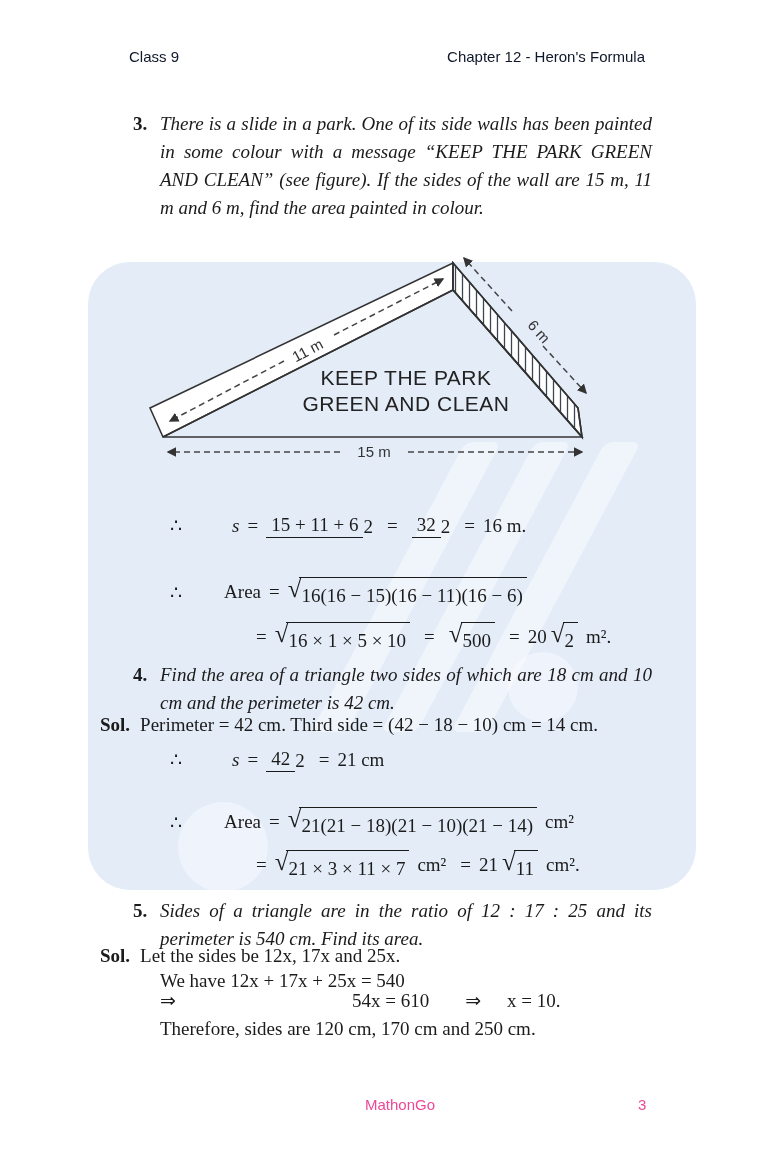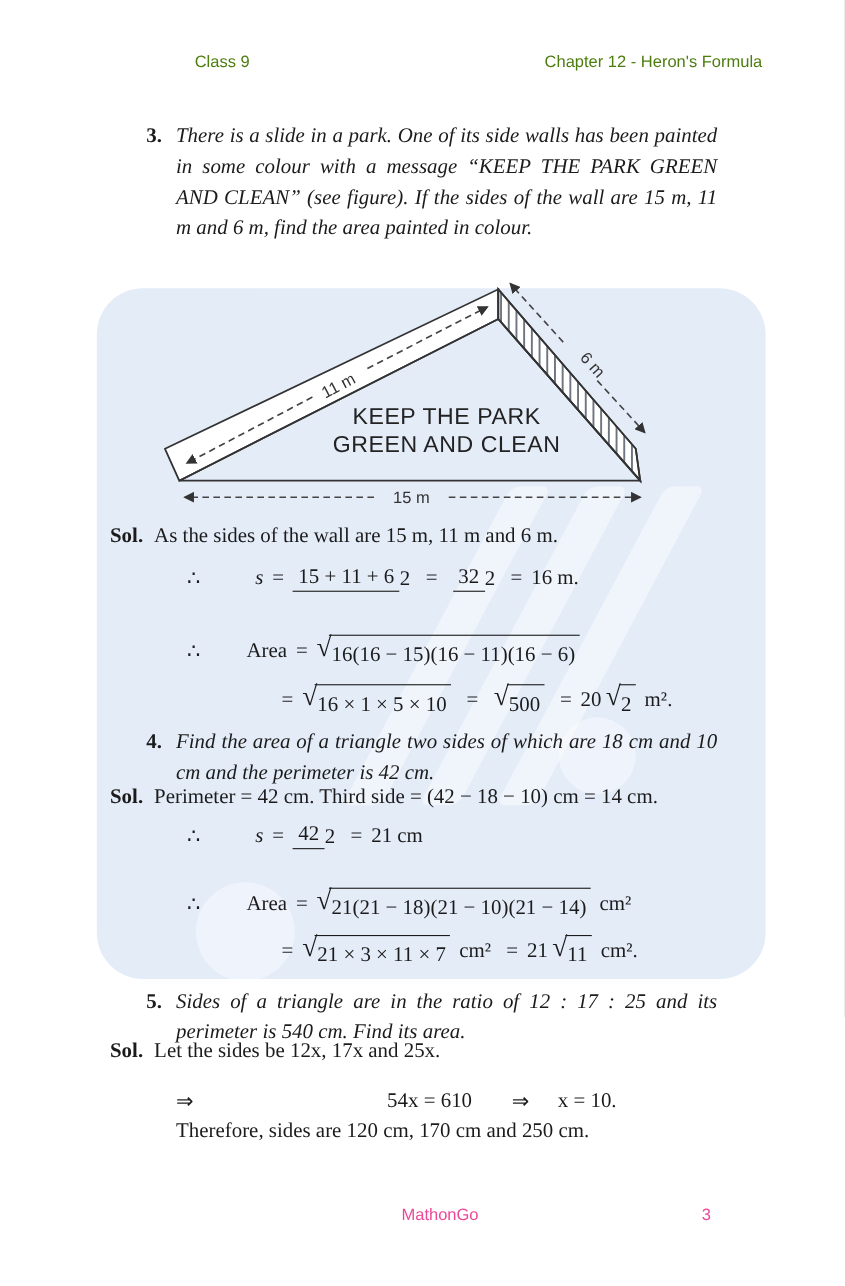--- a/index.html
+++ b/index.html
@@ -2,21 +2,21 @@
 <html><head>
 <meta charset="utf-8">
 <style>
   html,body{margin:0;padding:0;}
   body{background:#888;}
   #page{position:relative;width:768px;height:1169px;background:#ffffff;overflow:hidden;
         font-family:"Liberation Serif",serif;color:#1b1b1b;}
   
   .header{position:absolute;top:48px;left:129px;width:516px;display:flex;
           justify-content:space-between;font-family:"Liberation Sans",sans-serif;
-          font-size:15px;color:#4d7c0f;margin-left:48px;}
+          font-size:15px;color:#0f172a;}
   .footer{position:absolute;top:1096px;left:16px;width:768px;height:24px;
           font-family:"Liberation Sans",sans-serif;font-size:15px;color:#ec4899;}
   .footer .brand{position:absolute;left:0;width:768px;text-align:center;}
   .footer .pageno{position:absolute;left:622px;}
   
   .question{position:absolute;display:flex;font-size:19px;line-height:28px;}
   .qnum{font-weight:bold;width:27px;flex:none;}
   .qtext{font-style:italic;text-align:justify;}
   
   .panel{position:absolute;left:88px;top:262px;width:608px;height:628px;
@@ -99,23 +99,20 @@
     <g>
       <line x1="252" y1="212" x2="80" y2="212" stroke="#444" stroke-width="1.5" stroke-dasharray="6 4" marker-end="url(#arr)"></line>
       <line x1="320" y1="212" x2="494" y2="212" stroke="#444" stroke-width="1.5" stroke-dasharray="6 4" marker-end="url(#arr)"></line>
       <text class="dim" text-anchor="middle" x="286" y="217">15 m</text>
     </g>
 
     <text class="msg" text-anchor="middle" x="318" y="145">KEEP THE PARK</text>
     <text class="msg" text-anchor="middle" x="318" y="171">GREEN AND CLEAN</text>
   </svg>
 
-  <div class="solline" style="top:477px;left:100px;width:560px;">
-    <span class="sol-label">Sol.</span><span>As the sides of the wall are 15 m, 11 m and 6 m.</span>
-  </div>
 
   <div class="math-row" style="top:514px;left:170px;">
     <span class="therefore">∴</span>
     <span class="var" style="margin-left:50px;">s</span>
     <span class="gap-s">=</span>
     <span class="frac gap-s">
       <span class="num">15 + 11 + 6</span>
       <span class="den">2</span>
     </span>
     <span class="gap-m">=</span>
@@ -205,20 +202,23 @@
     <span class="gap-s">cm².</span>
   </div>
 
   <div class="question" style="top:897px;left:133px;width:519px;">
     <span class="qnum">5.</span>
     <span class="qtext">Sides of a triangle are in the ratio of 12 : 17 : 25 and its perimeter is 540 cm. Find its area.</span>
   </div>
 
   <div class="solline" style="top:945px;left:100px;width:570px;font-family:Liberation Serif, serif;">
     <span class="sol-label">Sol.</span><span>Let the sides be 12x, 17x and 25x.</span>
+  </div>
+  <div class="solline" style="top:970px;left:160px;">
+    <span>We have 12x + 17x + 25x = 540</span>
   </div>
   <div class="math-row" style="top:989px;left:160px;">
     <span>⇒</span>
     <span style="margin-left:176px;" class="tok">54x = 610</span>
     <span style="margin-left:36px;">⇒</span>
     <span style="margin-left:26px;" class="tok">x = 10.</span>
   </div>
   <div class="solline" style="top:1018px;left:160px;">
     <span>Therefore, sides are 120 cm, 170 cm and 250 cm.</span>
   </div>

